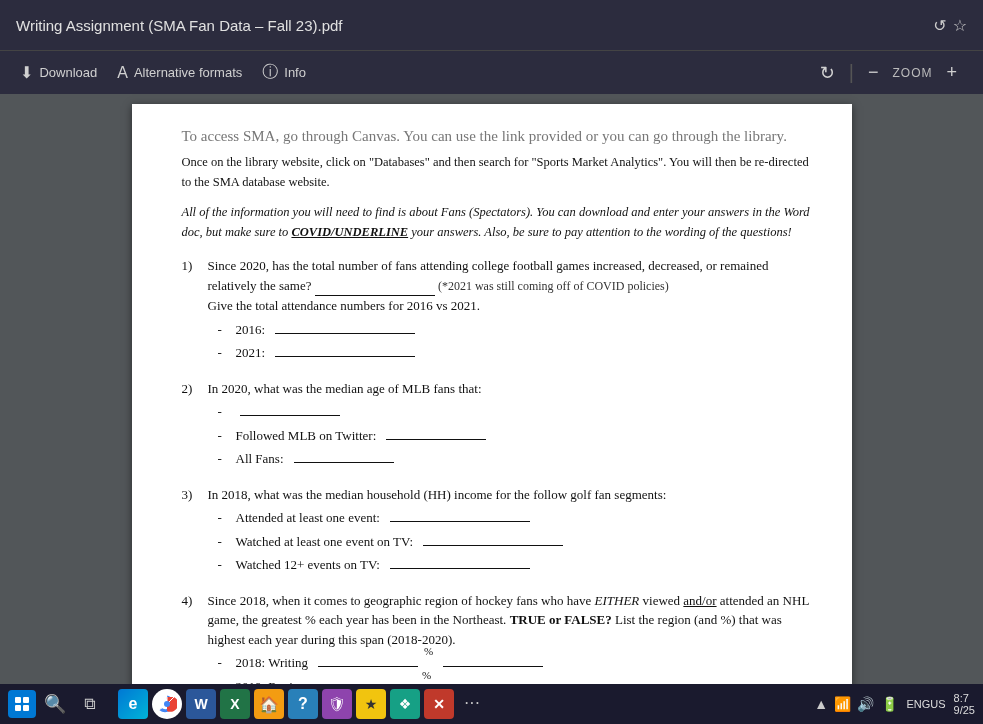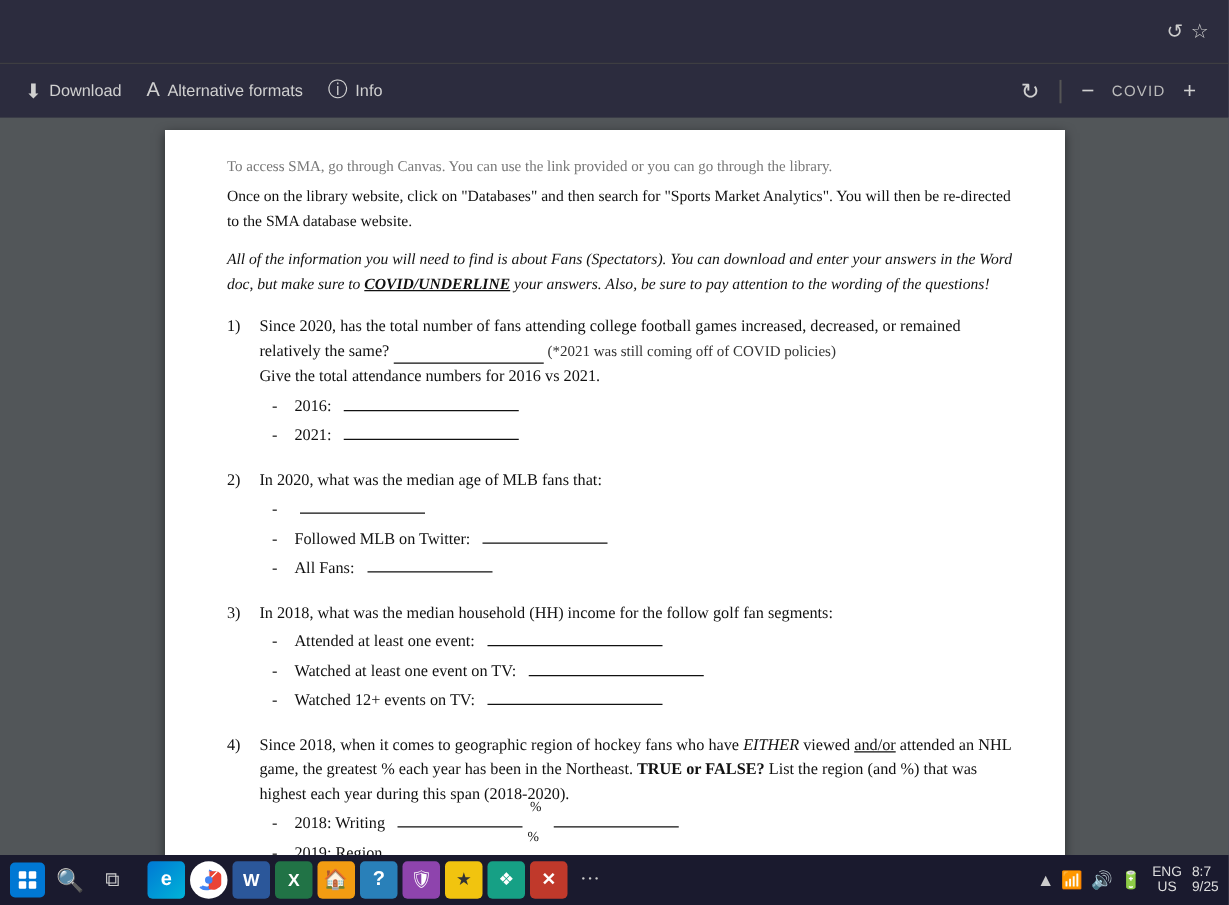--- a/index.html
+++ b/index.html
@@ -225,21 +225,20 @@
     }
     .sys-icons {
       display: flex;
       align-items: center;
       gap: 6px;
     }
     .sys-icon { font-size: 14px; color: #ccc; cursor: pointer; }
     .time-block { text-align: left; font-size: 11px; color: #ddd; }
     .lang-block {
       display: flex;
-      flex-direction: column;
       align-items: center;
       font-size: 11px;
       color: #ddd;
     }
     .taskbar-apps {
       display: flex;
       align-items: center;
       gap: 4px;
       margin-left: 10px;
     }
@@ -259,20 +258,21 @@
     .app-red-x { background: #c0392b; color: #fff; font-weight: bold; }
     .dots-btn { color: #ccc; font-size: 20px; cursor: pointer; }
 
     .refresh-icon { font-size: 16px; color: #ccc; cursor: pointer; }
     .star-icon { font-size: 16px; color: #ccc; cursor: pointer; }
   </style>
 </head>
 <body>
 
 <div class="title-bar">
+  <span class="title-text">Writing Assignment (SMA Fan Data – Fall 23).pdf</span>
   <div class="title-actions">
     <span class="refresh-icon">↺</span>
     <span class="star-icon">☆</span>
   </div>
 </div>
 
 <div class="toolbar">
   <div class="toolbar-btn">
     <span class="icon">⬇</span>
     <span>Download</span>
@@ -282,30 +282,30 @@
     <span>Alternative formats</span>
   </div>
   <div class="toolbar-btn">
     <span class="icon">ⓘ</span>
     <span>Info</span>
   </div>
   <div class="zoom-control">
     <span class="zoom-btn">↻</span>
     <span class="toolbar-sep">|</span>
     <span class="zoom-btn">−</span>
-    <span class="zoom-label">COVID</span>
+    <span class="zoom-label">ZOOM</span>
     <span class="zoom-btn">+</span>
   </div>
 </div>
 
 <div class="pdf-area">
   <div class="pdf-page">
 
     <div class="pdf-top-text">
-      <div class="cut-top" style="color:#777; font-size:12px; margin-bottom:4px;">To access SMA, go through Canvas. You can use the link provided or you can go through the library.</div>
+      <div class="cut-top" style="color:#777; font-size:15px; margin-bottom:4px;">To access SMA, go through Canvas. You can use the link provided or you can go through the library.</div>
       <div>
         Once on the library website, click on "Databases" and then search for "Sports Market Analytics". You will then be re-directed to the SMA database website.
       </div>
     </div>
 
     <div class="italic-block">
       <em>All of the information you will need to find is about Fans (Spectators). You can download and enter your answers in the Word doc, but make sure to </em><span class="bold-underline">COVID/UNDERLINE</span><em> your answers. Also, be sure to pay attention to the wording of the questions!</em>
     </div>
 
     <div class="question">

